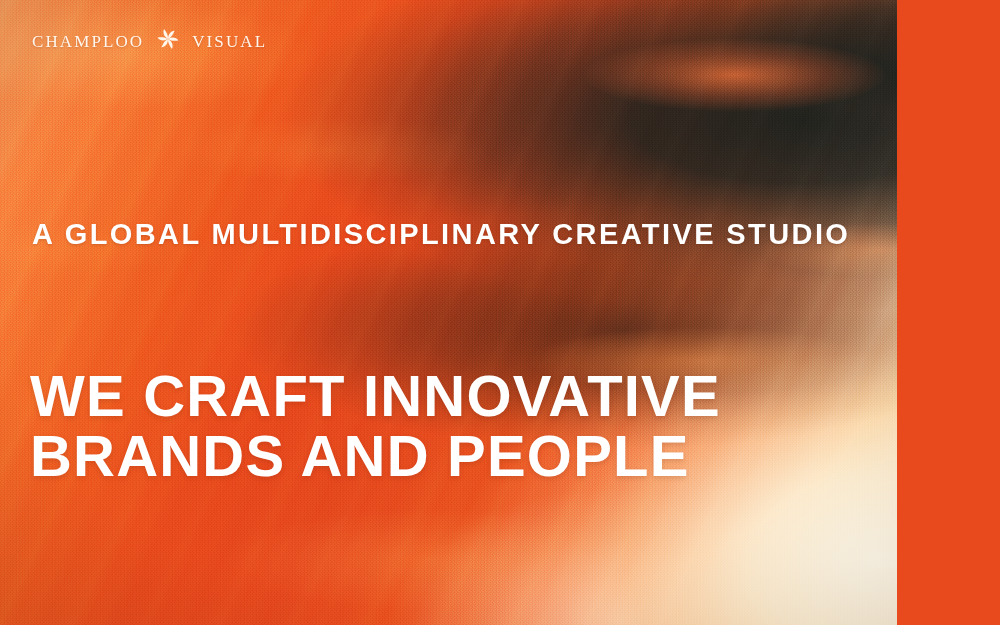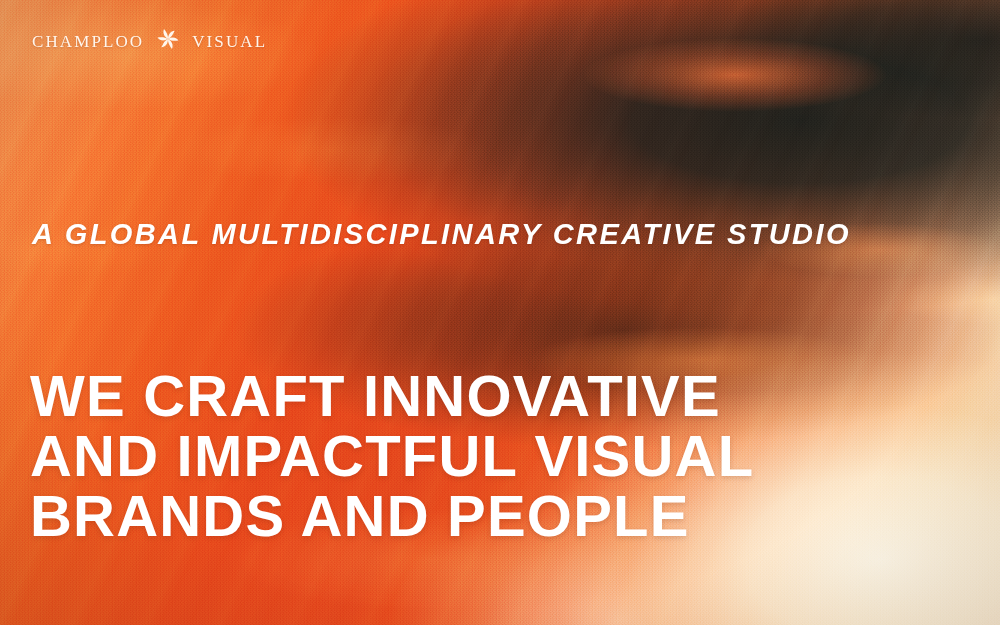--- a/index.html
+++ b/index.html
@@ -7,21 +7,21 @@
 
   html, body {
     width:1000px; height:625px;
     overflow:hidden;
     background:#E8491D;
     font-family:"Liberation Sans", sans-serif;
   }
 
   #hero {
     position:relative;
-    width:1000px; height:625px;
+    width:897px; height:625px;
     overflow:hidden;
     isolation:isolate;
   }
 
   
   .bg-layer {
     position:absolute;
     inset:0;
     pointer-events:none;
   }
@@ -158,21 +158,20 @@
     position:absolute;
     top:214px; left:32px;
     width:930px;
     color:#FFFFFF;
     font-size:29px;
     font-weight:700;
     line-height:40px;
     letter-spacing:2.4px;
     text-transform:uppercase;
     text-shadow:0 1px 3px rgba(90,30,10,.22);
-    font-style:italic;
   }
 
   
   #headline {
     position:absolute;
     top:366px; left:30px;
     width:960px;
     color:#FFFFFF;
     font-size:58px;
     font-weight:700;
@@ -227,18 +226,17 @@
         </svg>
       </span>
 
       <span class="brand-word">VISUAL</span>
     </div>
 
     <h2 id="eyebrow">A Global Multidisciplinary Creative Studio</h2>
 
     <h1 id="headline">
       <span class="hl-line">WE CRAFT INNOVATIVE</span>
-      <span class="hl-line">AND IMPACTFUL VISUAL</span>
       <span class="hl-line">BRANDS AND PEOPLE</span>
     </h1>
 
   </div>
 </div>
 
 </body></html>

